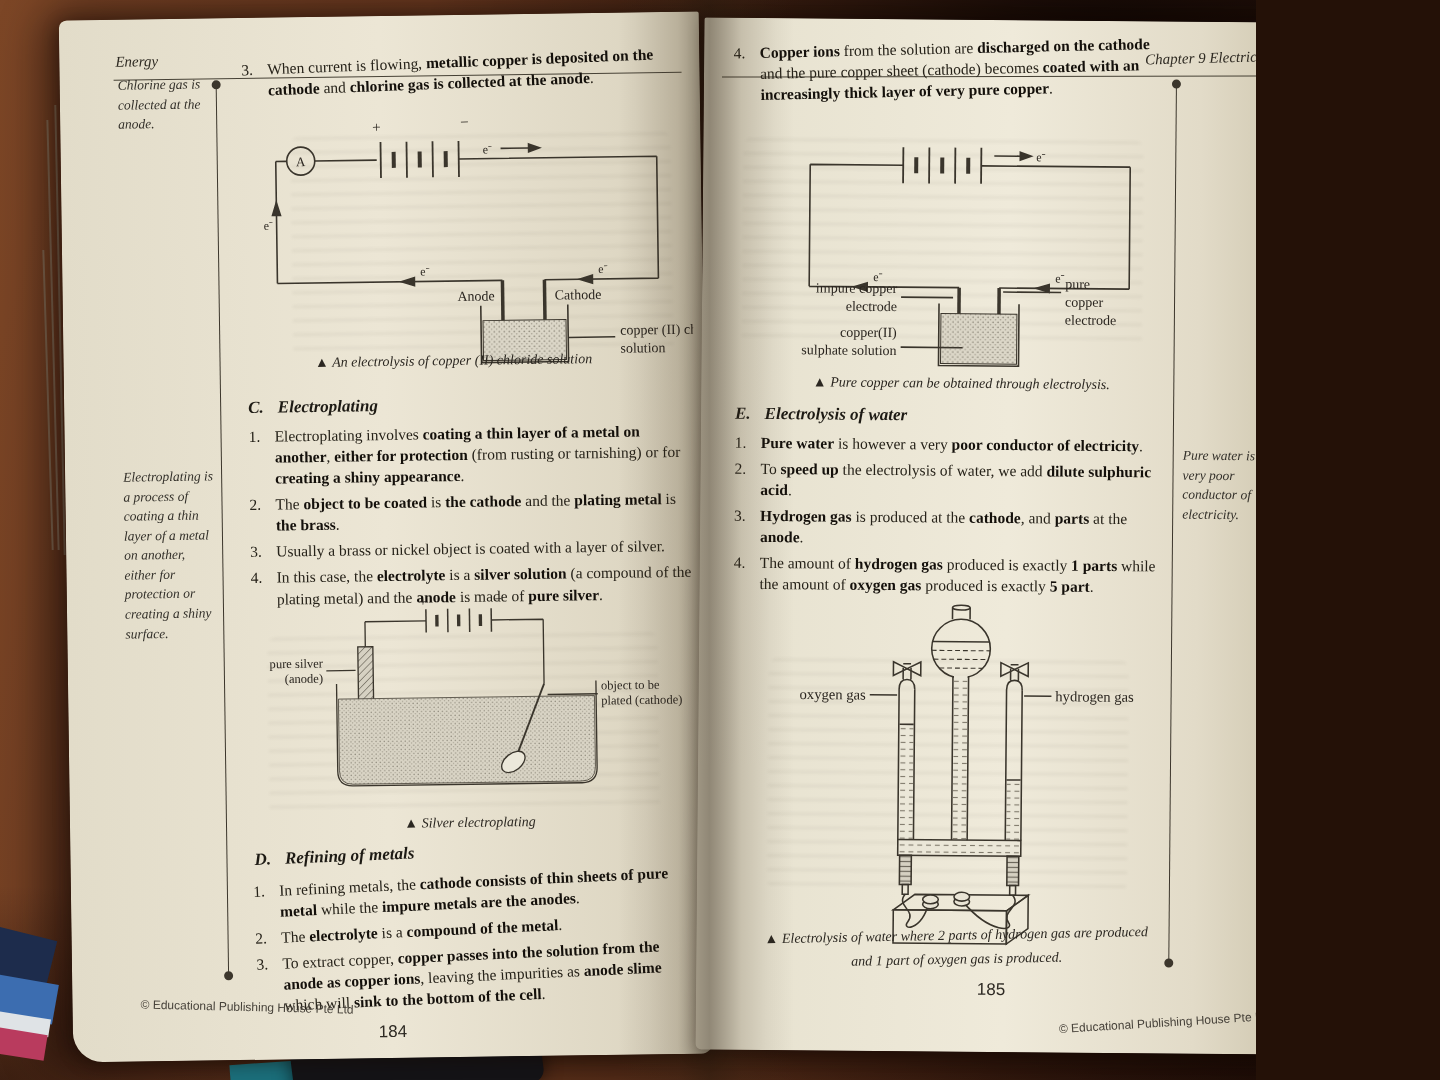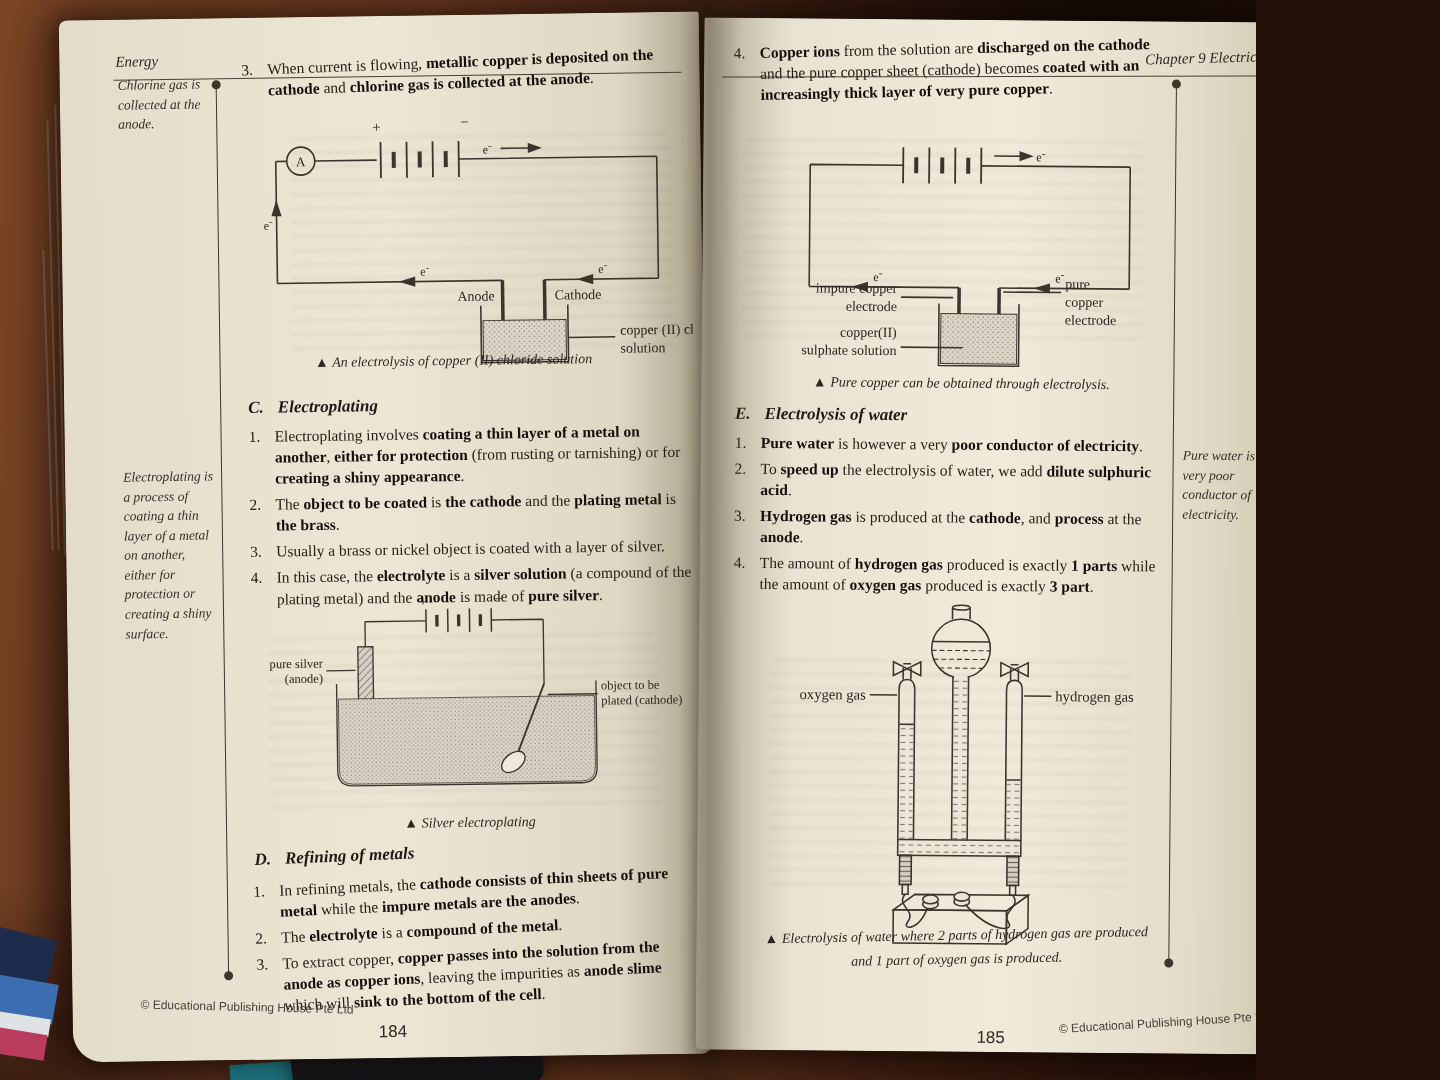--- a/index.html
+++ b/index.html
@@ -303,25 +303,25 @@
       <div class="li">
           <span class="n">1.</span>
           <span class="t"><b>Pure water</b> is however a very <b>poor conductor of electricity</b>.</span>
         </div>
       <div class="li">
           <span class="n">2.</span>
           <span class="t">To <b>speed up</b> the electrolysis of water, we add <b>dilute sulphuric acid</b>.</span>
         </div>
       <div class="li">
           <span class="n">3.</span>
-          <span class="t"><b>Hydrogen gas</b> is produced at the <b>cathode</b>, and <b>process</b> at the <b>anode</b>.</span>
+          <span class="t"><b>Hydrogen gas</b> is produced at the <b>cathode</b>, and <b>parts</b> at the <b>anode</b>.</span>
         </div>
       <div class="li">
           <span class="n">4.</span>
-          <span class="t">The amount of <b>hydrogen gas</b> produced is exactly <b>1 parts</b> while the amount of <b>oxygen gas</b> produced is exactly <b>3 part</b>.</span>
+          <span class="t">The amount of <b>hydrogen gas</b> produced is exactly <b>1 parts</b> while the amount of <b>oxygen gas</b> produced is exactly <b>5 part</b>.</span>
         </div>
     </div>
 
     <svg class="fig" style="left:52px;top:576px;" width="420" height="352" viewBox="0 0 430 360">
       <defs>
         <pattern id="d-liq" width="9" height="7" patternUnits="userSpaceOnUse">
           <rect width="9" height="7" fill="#ebe7d8"></rect>
           <line x1="1" y1="3.5" x2="6" y2="3.5" stroke="#7d7769" stroke-width="1.1"></line>
         </pattern>
         <pattern id="d-hatch" width="5" height="5" patternUnits="userSpaceOnUse">
@@ -373,18 +373,18 @@
       <g fill="#2b2620" font-size="15">
         <text x="118" y="107" text-anchor="end">oxygen gas</text>
         <text x="312" y="107">hydrogen gas</text>
       </g>
     </svg>
     <div class="caption" style="left:40px;top:904px;width:440px;line-height:1.7;transform:rotate(-1.6deg);">
       <div>▲ Electrolysis of water where 2 parts of hydrogen gas are produced</div>
       <div>and 1 part of oxygen gas is produced.</div>
     </div>
 
-    <div class="pg-num" style="left:255px;top:1008px;width:80px;">185</div>
+    <div class="pg-num" style="left:255px;top:960px;width:80px;">185</div>
     <div class="footer-copy" style="right:16px;top:994px;transform:rotate(-4deg);">© Educational Publishing House Pte Ltd</div>
   </div>
 
   <div class="gutter"></div>
 </div>
 
 </body></html>

